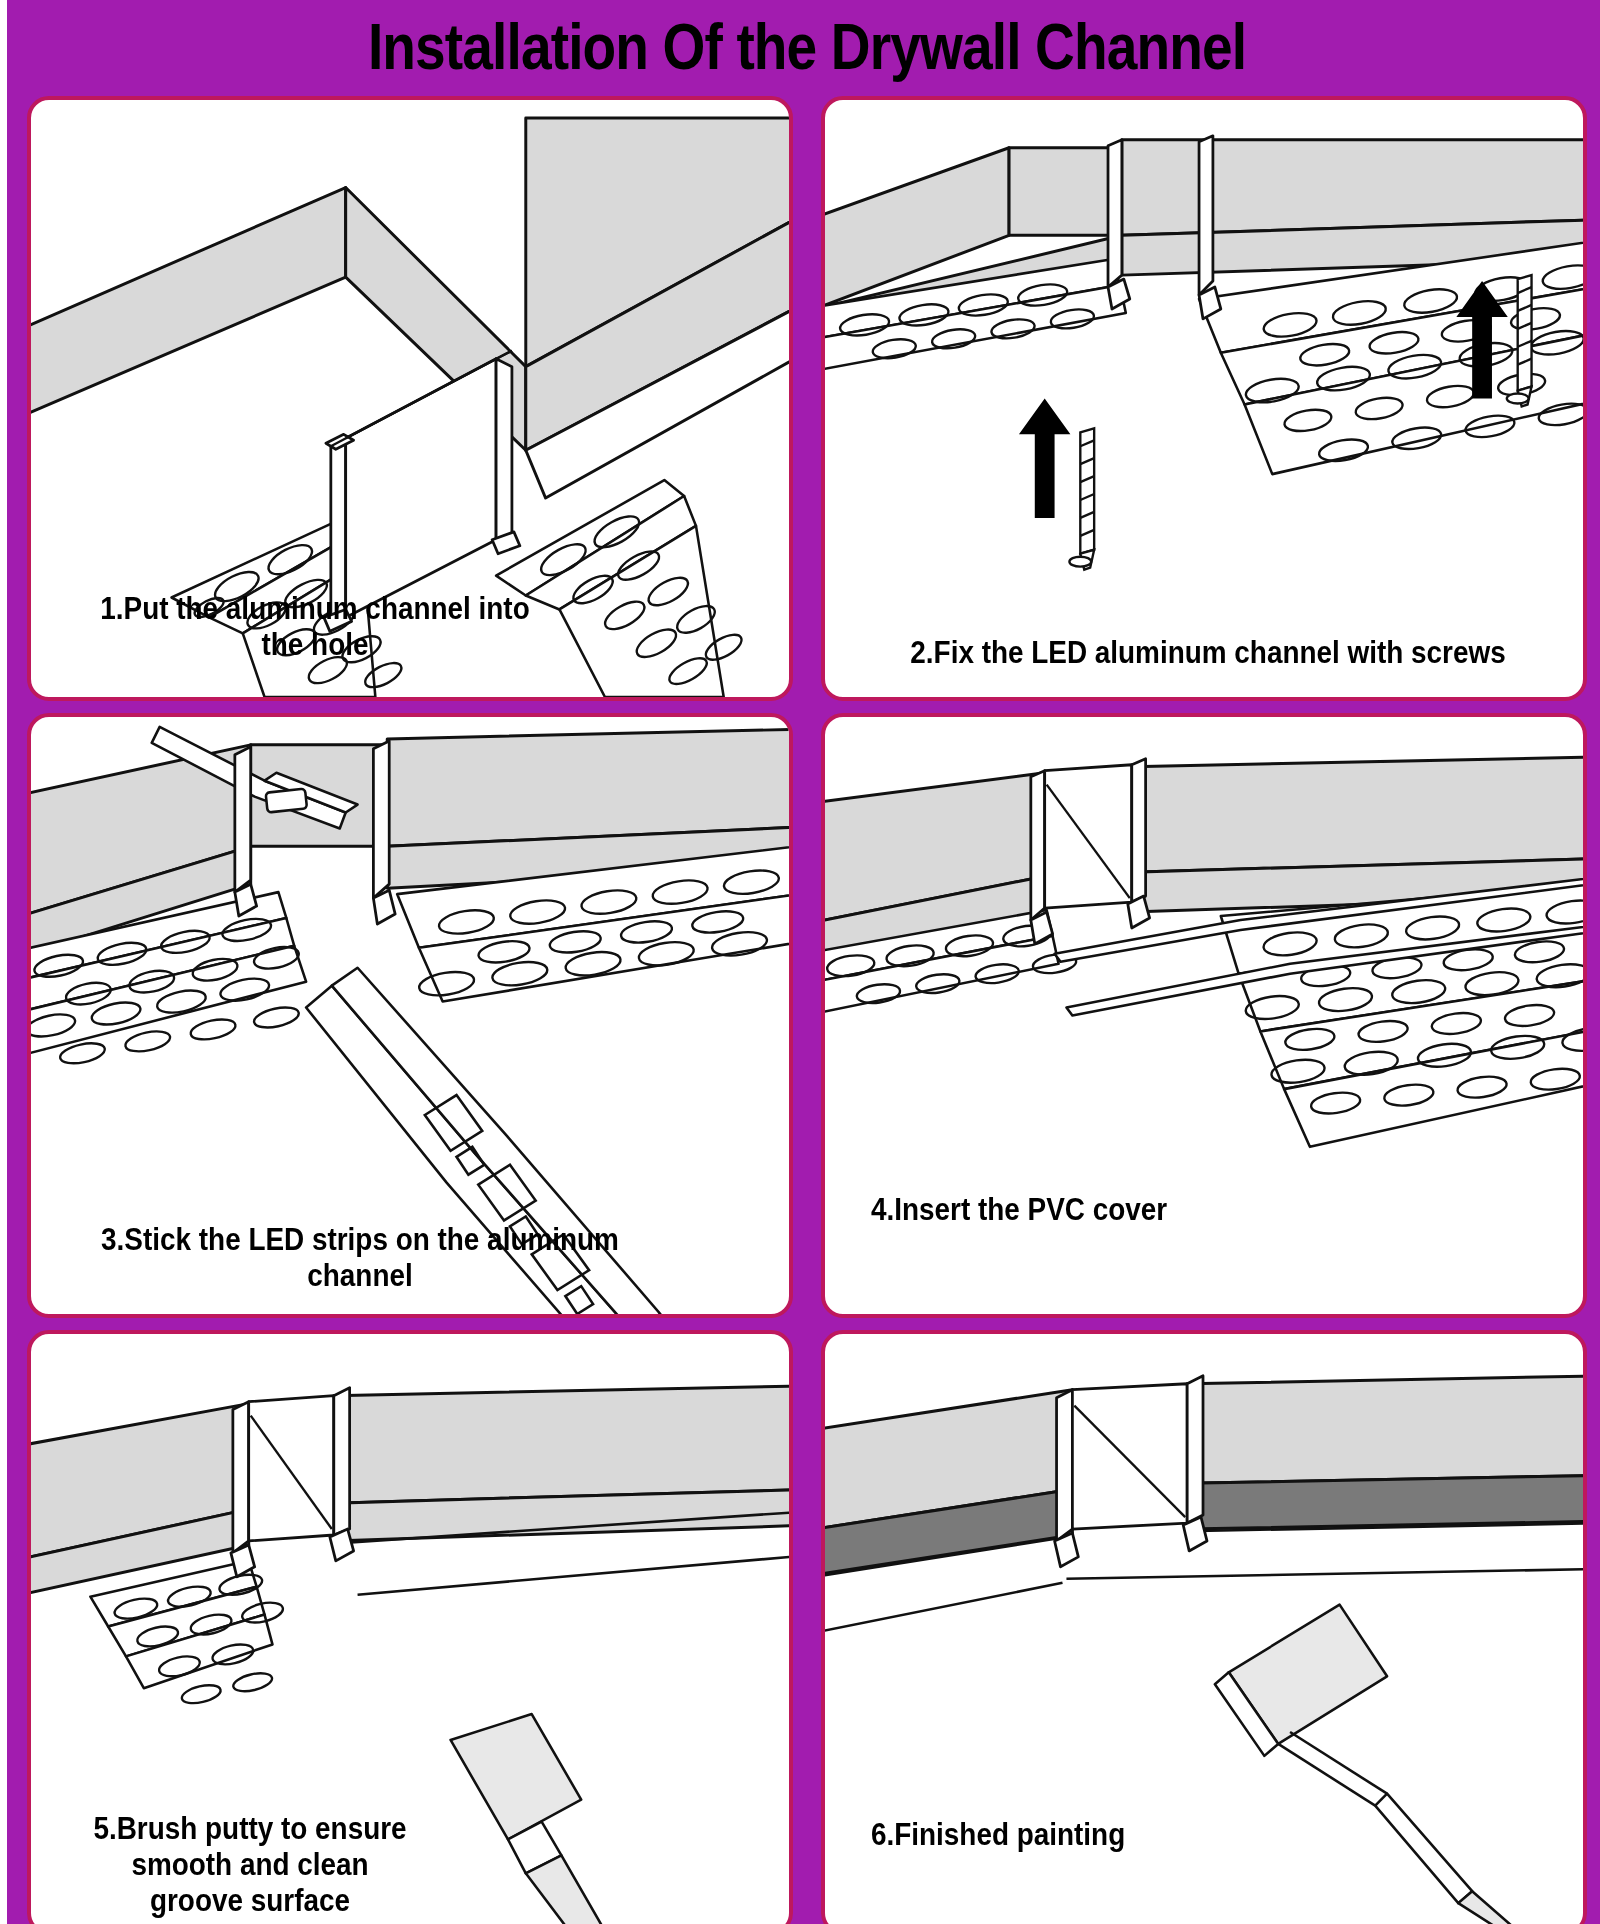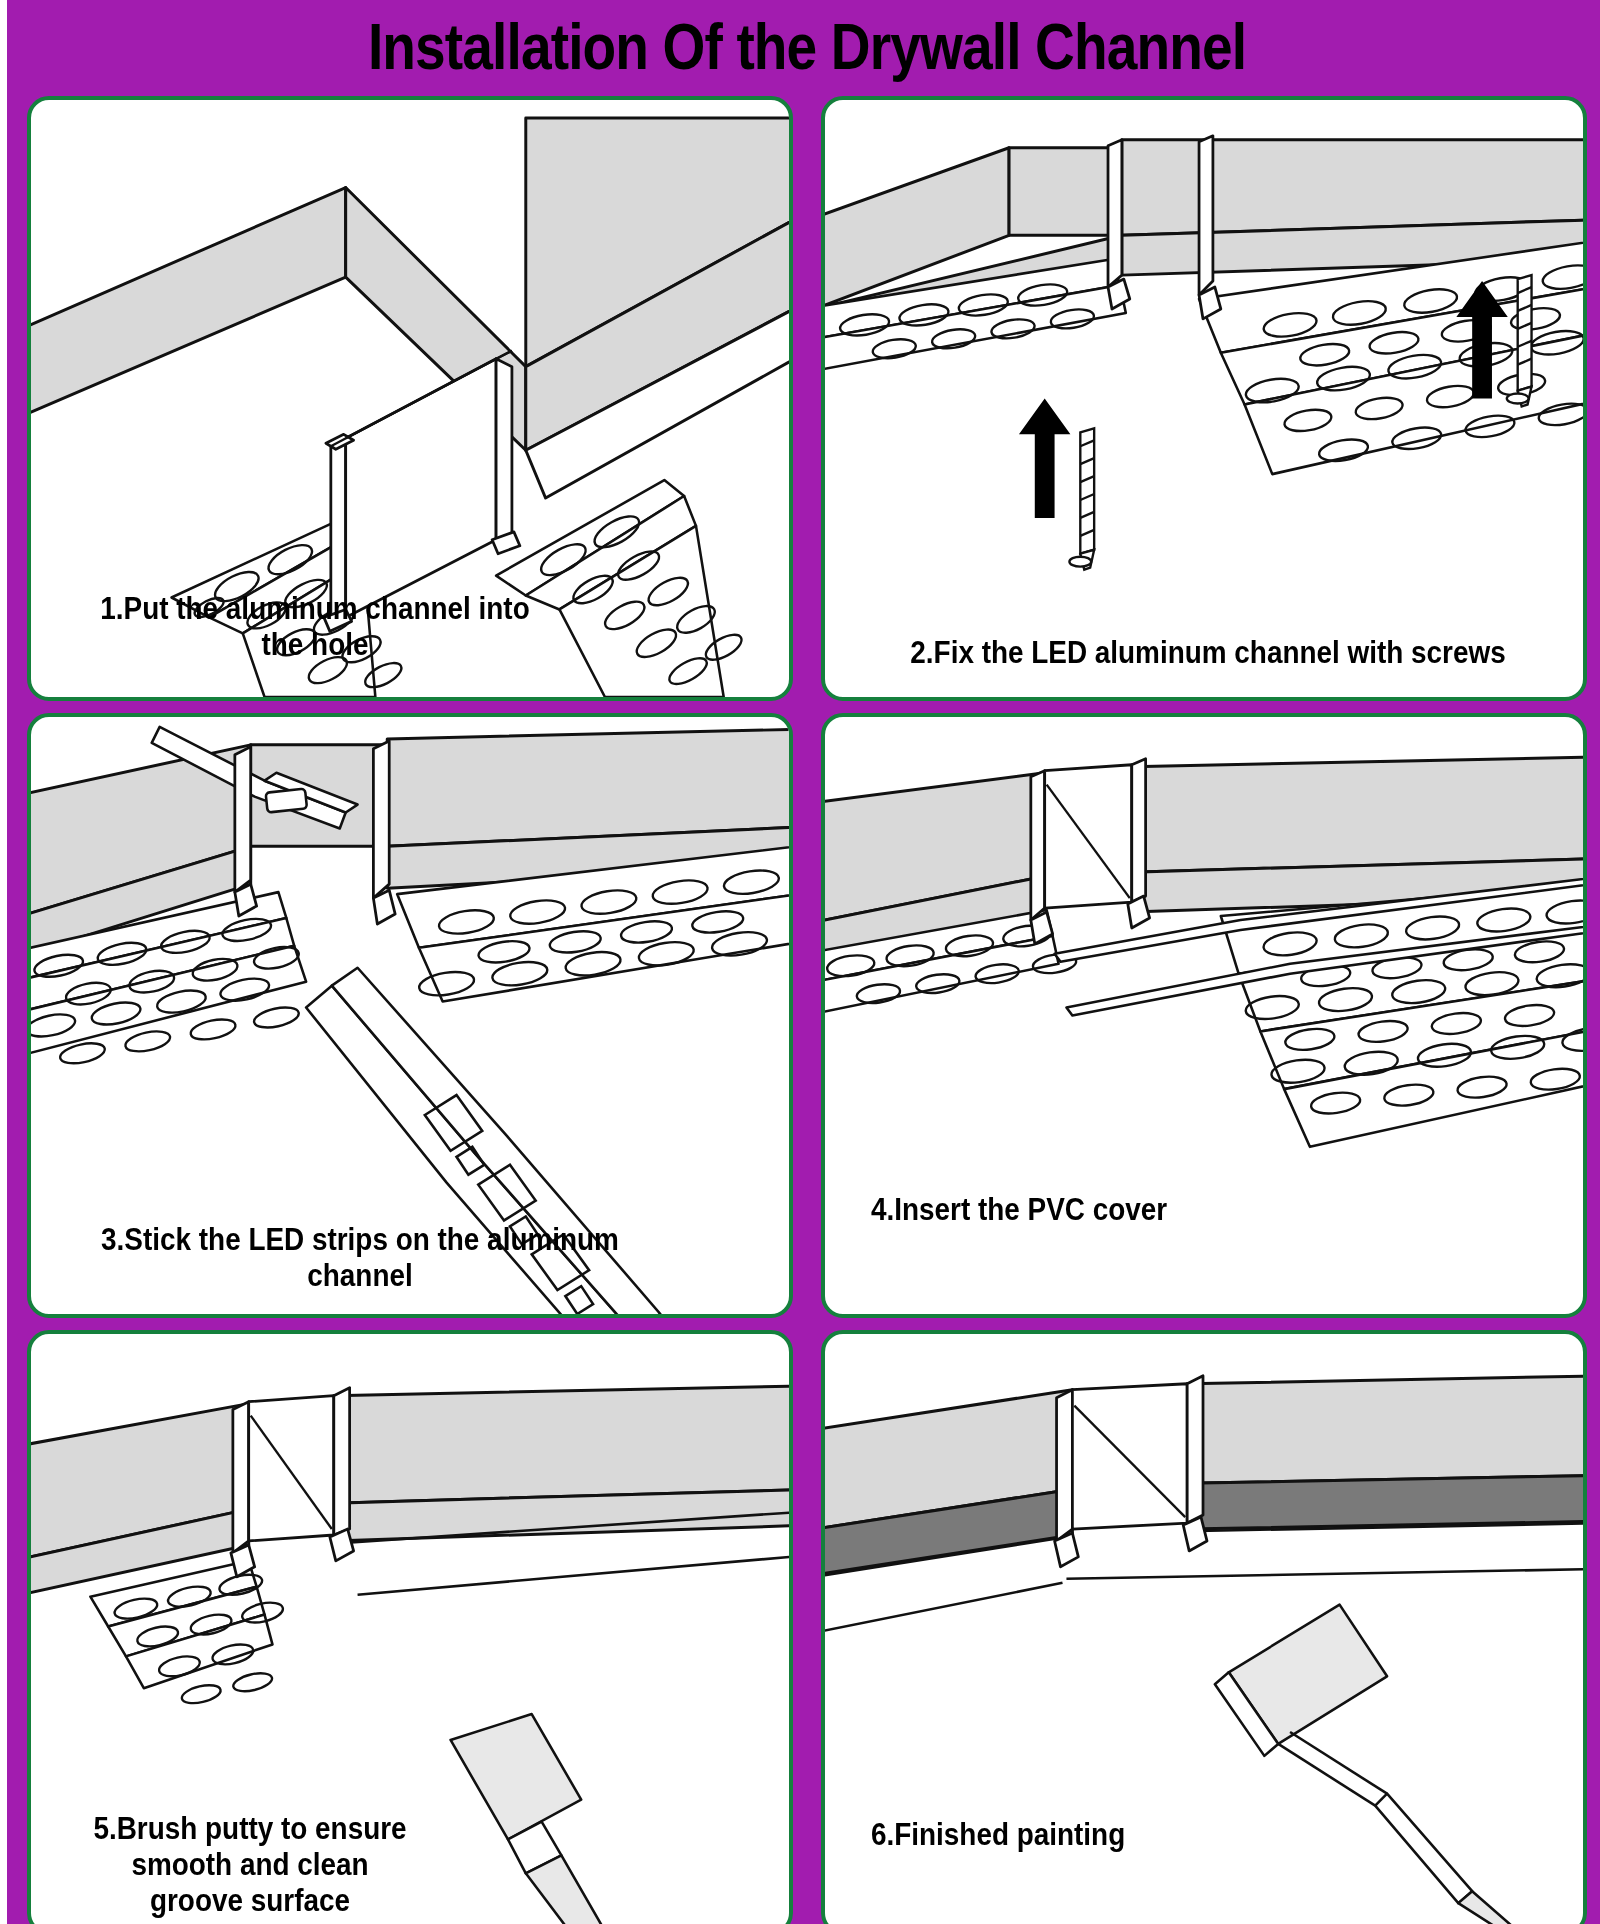--- a/index.html
+++ b/index.html
@@ -38,21 +38,21 @@
     width: 1560px;
     margin: 10px auto 0 auto;
     display: grid;
     grid-template-columns: 1fr 1fr;
     grid-template-rows: 605px 605px 605px;
     column-gap: 28px;
     row-gap: 12px;
   }
   .panel {
     position: relative;
-    border: 4px solid #15803d;
+    border: 4px solid #be185d;
     border-radius: 22px;
     background: #ffffff;
     overflow: hidden;
   }
   .panel-art {
     position: absolute;
     inset: 0;
     width: 100%;
     height: 100%;
     display: block;

